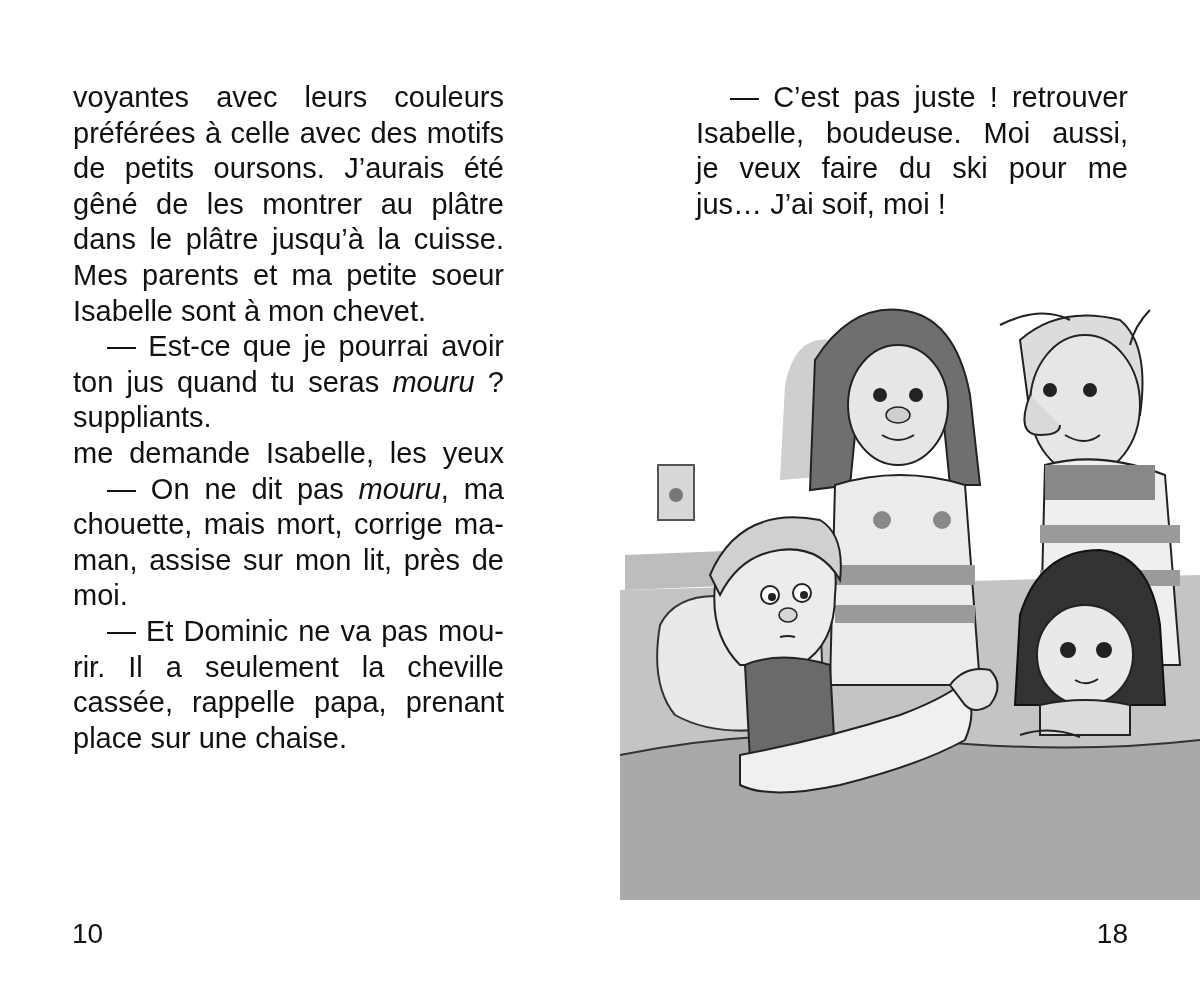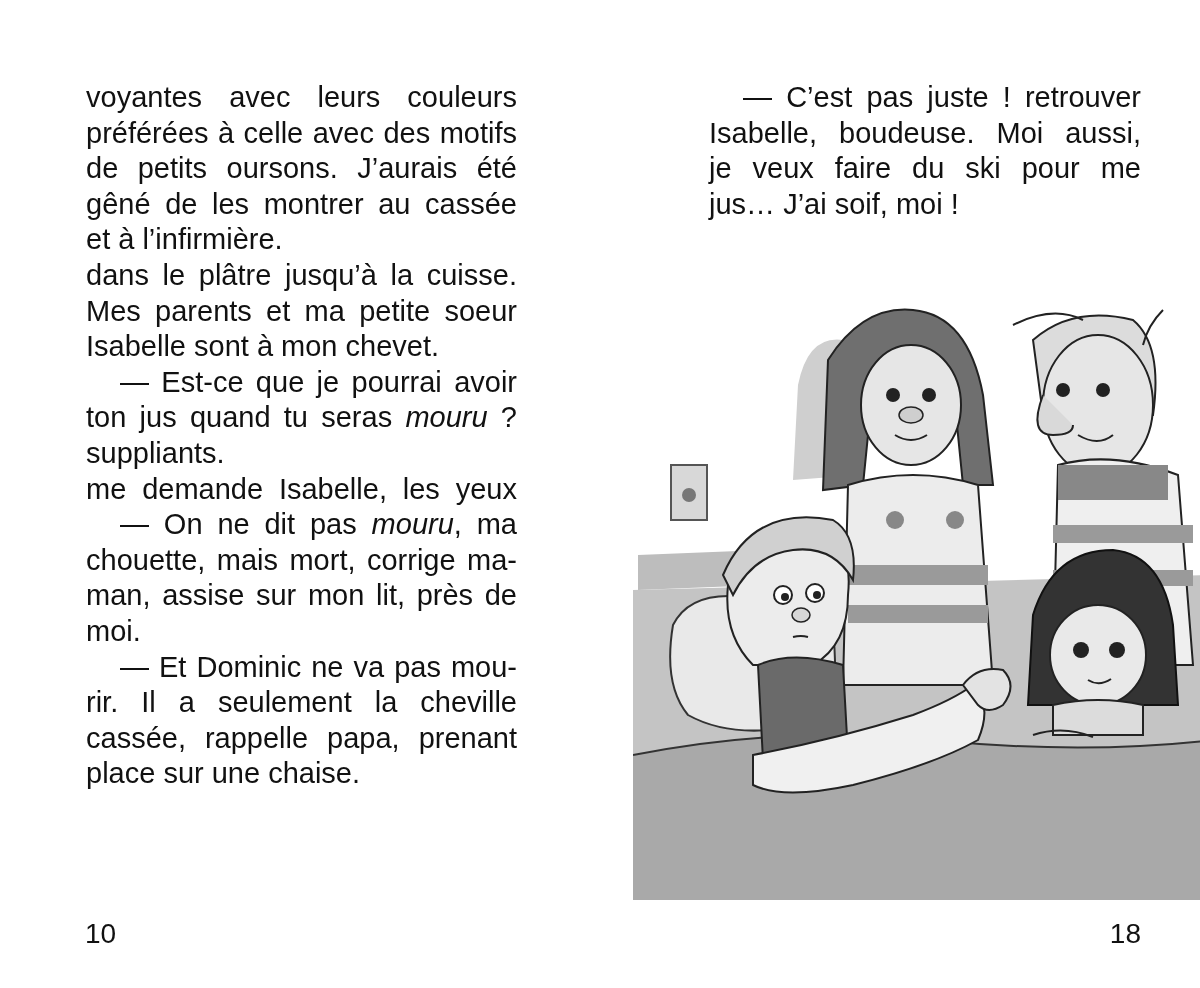--- a/index.html
+++ b/index.html
@@ -1,18 +1,18 @@
 <!DOCTYPE html>
 <html><head>
   <meta charset="utf-8">
   <style>
     html, body { margin: 0; padding: 0; background: #ffffff; }
     body { width: 1200px; height: 988px; position: relative; overflow: hidden;
            font-family: "Liberation Sans", sans-serif; color: #111; }
-    .page { position: absolute; top: 0; height: 960px; margin-left: 13px; }
+    .page { position: absolute; top: 0; height: 960px; }
     .page-left { left: 0; width: 600px; }
     .page-right { left: 600px; width: 600px; }
     .col { position: absolute; font-size: 29px; line-height: 35.6px; }
     .col-left { left: 73px; top: 80px; width: 431px; }
     .col-right { left: 96px; top: 80px; width: 432px; }
     .line { display: block; white-space: nowrap; text-align: justify; text-align-last: justify; height: 35.6px; }
     .line.last { text-align-last: left; }
     .indent { padding-left: 34px; }
     em { font-style: italic; }
     .folio { position: absolute; top: 918px; font-size: 28px; }
@@ -21,22 +21,21 @@
     .illustration { position: absolute; left: 20px; top: 285px; width: 580px; height: 615px; }
   </style>
 </head>
 <body>
 
 <div class="page page-left">
   <div class="col col-left" id="left-col">
       <span class="line">voyantes avec leurs couleurs</span>
       <span class="line">préférées à celle avec des motifs</span>
       <span class="line">de petits oursons. J’aurais été</span>
-      <span class="line">gêné de les montrer au cassée</span>
-      <span class="line last">et à l’infirmière.</span>
+      <span class="line">gêné de les montrer au plâtre</span>
       <span class="line">dans le plâtre jusqu’à la cuisse.</span>
       <span class="line">Mes parents et ma petite soeur</span>
       <span class="line last">Isabelle sont à mon chevet.</span>
       <span class="line indent">— Est-ce que je pourrai avoir</span>
       <span class="line"><span>ton jus quand tu seras </span><em>mouru</em><span> ?</span></span>
       <span class="line last">suppliants.</span>
       <span class="line">me demande Isabelle, les yeux</span>
       <span class="line indent"><span>— On ne dit pas </span><em>mouru</em><span>, ma</span></span>
       <span class="line">chouette, mais mort, corrige ma-</span>
       <span class="line">man, assise sur mon lit, près de</span>

